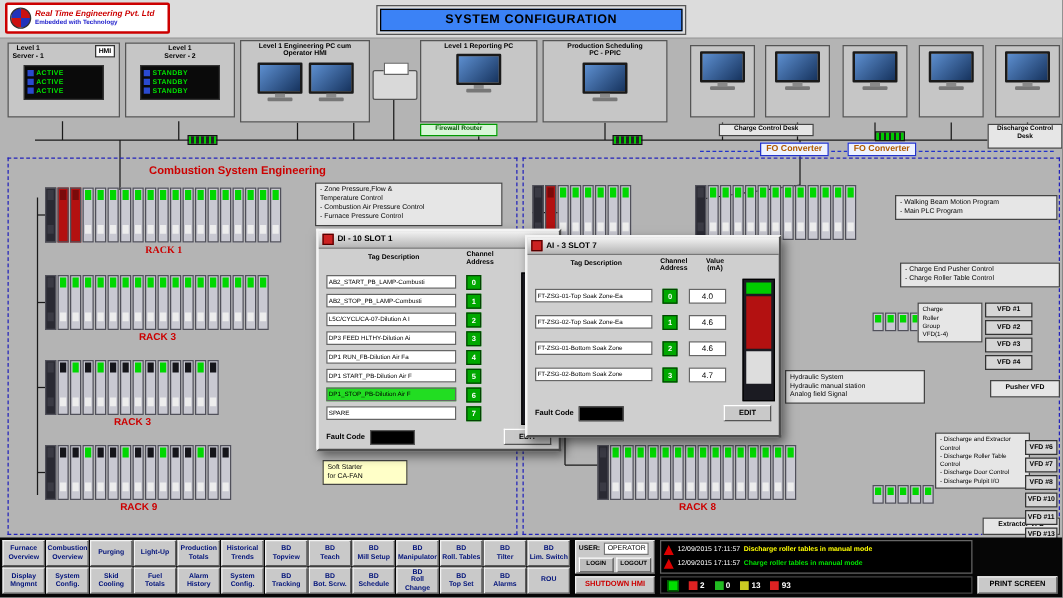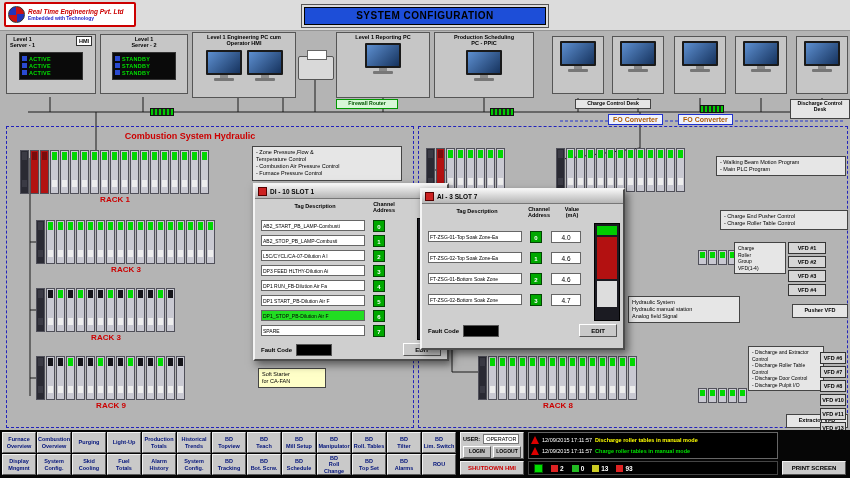--- a/index.html
+++ b/index.html
@@ -5,21 +5,21 @@
   html,body{margin:0;padding:0;background:#666;}
   #screen{position:relative;width:850px;height:478px;overflow:hidden;background:#b4b4b4;
     font-family:"Liberation Sans",sans-serif;color:#000;}
   .ml{white-space:pre-line;}
   
   #topbar{position:absolute;left:0;top:0;width:850px;height:30px;background:#dcdcdc;border-bottom:1px solid #949494;z-index:3;}
   #logo-box{position:absolute;left:4px;top:2px;width:132px;height:25px;background:#fff;border:2px solid #cc0000;border-radius:2px;display:flex;align-items:center;gap:3px;padding:0 2px;box-sizing:border-box;}
   #logo-glyph{width:15px;height:15px;border-radius:50%;background:conic-gradient(#cc1111 0 25%,#2233bb 25% 50%,#cc1111 50% 75%,#2233bb 75%);border:1px solid #333;flex:0 0 auto;}
   #logo-text1{font-size:6.5px;font-weight:bold;font-style:italic;color:#cc0000;line-height:1.1;}
   #logo-text2{font-size:5px;font-weight:bold;color:#2222cc;}
-  #title-box{position:absolute;left:50%;transform:translateX(-50%);top:7px;width:240px;height:16px;background:#1d4ed8;border:1px solid #000;outline:1px solid #555;outline-offset:2px;text-align:center;font-size:10px;font-weight:bold;line-height:16px;letter-spacing:.5px;}
+  #title-box{position:absolute;left:50%;transform:translateX(-50%);top:7px;width:240px;height:16px;background:#3b82f6;border:1px solid #000;outline:1px solid #555;outline-offset:2px;text-align:center;font-size:10px;font-weight:bold;line-height:16px;letter-spacing:.5px;}
   
   #wires{position:absolute;left:0;top:0;z-index:1;}
   
   .devgroup{position:absolute;background:#c6c6c6;border:1px solid #555;padding:1px;z-index:2;box-sizing:border-box;}
   .devlabel{font-size:5.5px;font-weight:bold;text-align:center;line-height:1.15;}
   .mon-row{display:flex;justify-content:center;gap:5px;margin-top:3px;}
   .monitor{width:36px;}
   .monitor .scr{width:32px;height:21px;margin:0 auto;background:linear-gradient(135deg,#5d8fd0,#16335e);border:2px solid #1a1a1a;border-radius:1px;}
   .monitor .neck{width:8px;height:3px;background:#8a8a8a;margin:0 auto;}
   .monitor .base{width:20px;height:3px;background:#777;margin:0 auto;border-radius:1px;}
@@ -293,27 +293,27 @@
   <div class="small-tag ml" id="firewall-tag" style="left:336px;top:99px;width:58px;">Firewall Router</div>
   <div class="small-tag ml" style="left:575px;top:99px;width:72px;">Charge Control Desk</div>
   <div class="small-tag ml" style="left:790px;top:99px;width:56px;height:16px;">Discharge Control Desk</div>
   <div class="fo-box ml" style="left:608px;top:114px;">FO Converter</div>
   <div class="fo-box ml" style="left:678px;top:114px;">FO Converter</div>
   <div class="switchbar" style="left:150px;top:108px;"></div>
   <div class="switchbar" style="left:490px;top:108px;"></div>
   <div class="switchbar" style="left:700px;top:105px;"></div>
 
   <div class="region" style="left:6px;top:126px;width:406px;height:300px;"></div>
-  <div class="region-title ml" style="left:90px;top:131px;width:200px;">Combustion System Hydraulic</div>
+  <div class="region-title ml" style="left:90px;top:131px;width:200px;">Combustion System Engineering</div>
   <div class="notebox ml" style="left:252px;top:146px;width:142px;">- Zone Pressure,Flow &amp;
   Temperature Control
 - Combustion Air Pressure Control
 - Furnace Pressure Control</div>
 
-  <div class="rack" style="left:20px;top:150px;">
+  <div class="rack" style="left:36px;top:150px;font-family:Liberation Serif, serif;">
     <div class="modules">
         <div class="mod m-k">
           <i></i>
         </div>
         <div class="mod m-r">
           <i></i>
         </div>
         <div class="mod m-r">
           <i></i>
         </div>

